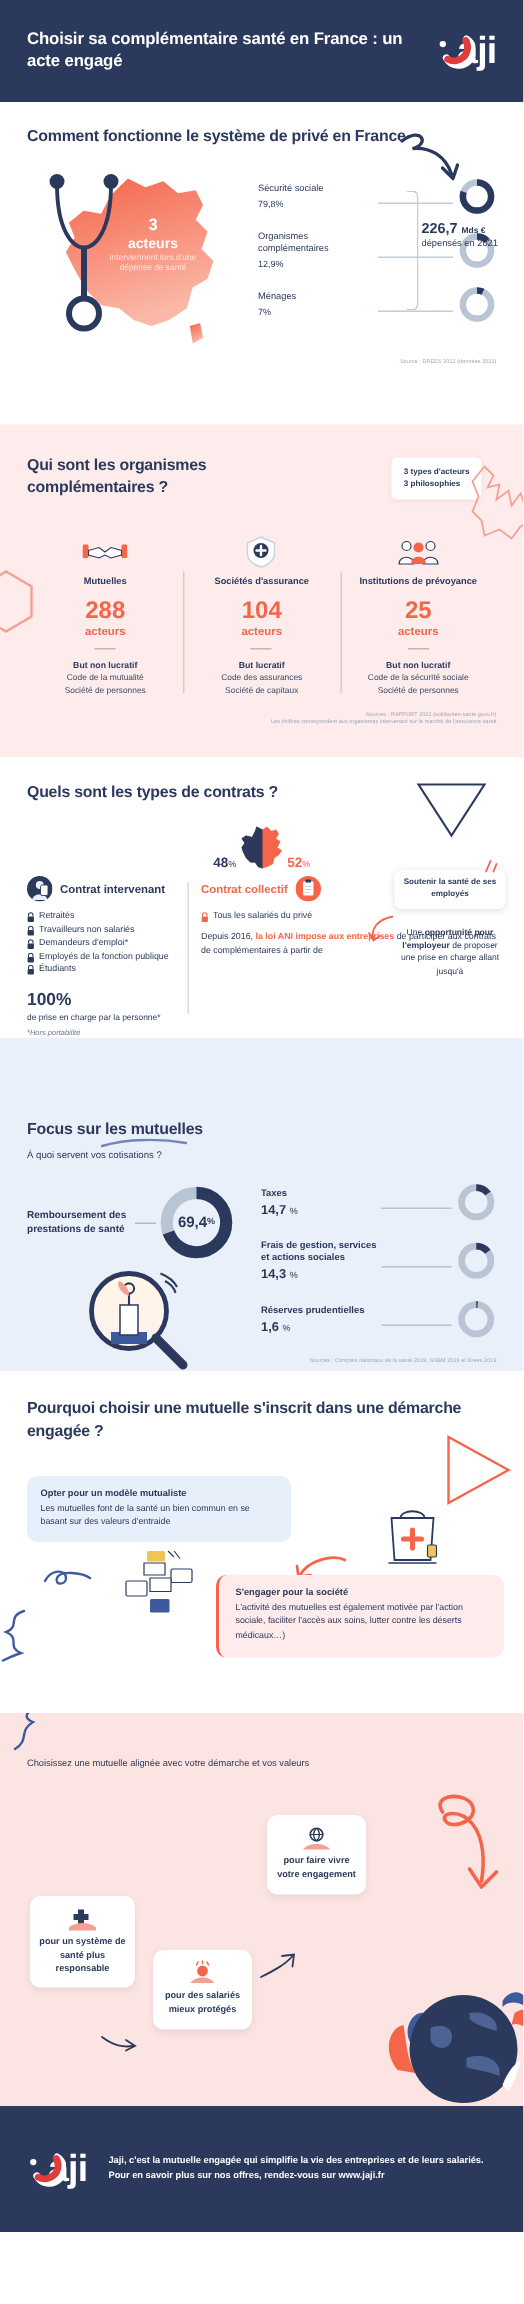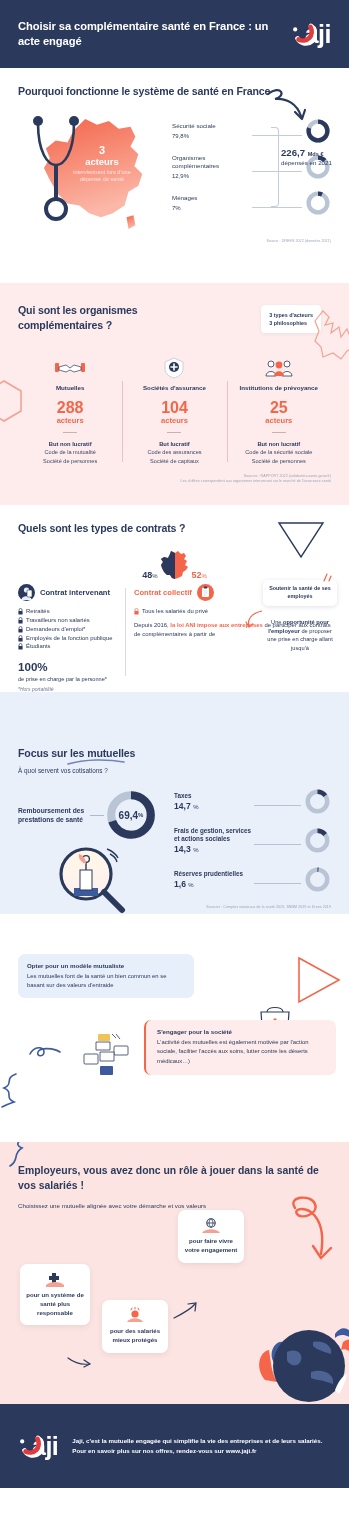--- a/index.html
+++ b/index.html
@@ -241,21 +241,21 @@
     <svg class="logo-j" viewBox="0 0 26 26">
       <path d="M20 5 A9.5 9.5 0 1 1 6.5 17.5" fill="none" stroke="#ffffff" stroke-width="4.6" stroke-linecap="round"></path>
       <path d="M19.5 6 A9 9 0 0 1 7.5 18.5" fill="none" stroke="#e23b3b" stroke-width="4.6" stroke-linecap="round"></path>
       <circle cx="4.2" cy="8.4" r="2.1" fill="#ffffff"></circle>
     </svg>
     <span class="logo-word">aji</span>
   </div>
 </div>
 
 <div class="sec" id="sec-system">
-  <div class="h2">Pourquoi fonctionne le système de santé en France</div>
+  <div class="h2">Comment fonctionne le système de privé en France</div>
 
   <svg style="position:absolute;right:34px;top:18px;width:50px;height:40px" viewBox="0 0 50 40">
     <path d="M3 8 C16 -2 22 10 10 13 C22 12 32 18 36 30" fill="none" stroke="#2b3a5c" stroke-width="2.2" stroke-linecap="round"></path>
     <path d="M30 26 L37 33 L40 24" fill="none" stroke="#2b3a5c" stroke-width="2.2" stroke-linecap="round" stroke-linejoin="round"></path>
   </svg>
 
   <div class="body">
     <div class="france-wrap">
       <svg class="map-france" viewBox="0 0 120 120">
         <defs>
@@ -588,20 +588,21 @@
           <circle cx="18" cy="18" r="13" fill="none" stroke="#b9c4d4" stroke-width="6"></circle>
           <circle cx="18" cy="18" r="13" fill="none" stroke="#2b3a5c" stroke-width="6" stroke-dasharray="1.3 81.7" transform="rotate(-90 18 18)"></circle>
         </svg>
       </div>
       <div class="src" style="margin-top:2px">Sources : Comptes nationaux de la santé 2019, SNBM 2019 et Drees 2019</div>
     </div>
   </div>
 </div>
 
 <div class="sec" id="sec-why">
+  <div class="h2">Pourquoi choisir une mutuelle s'inscrit dans une démarche engagée ?</div>
   <svg class="tri-coral" viewBox="0 0 48 52">
     <polygon points="4,4 44,26 4,48" fill="none" stroke="#f4654a" stroke-width="1.6"></polygon>
   </svg>
 
   <div class="card-blue">
     <div class="ct">Opter pour un modèle mutualiste</div>
     <div class="cb">Les mutuelles font de la santé un bien commun en se basant sur des valeurs d'entraide</div>
   </div>
 
   <svg class="hands" viewBox="0 0 48 46">
@@ -636,21 +637,20 @@
   <div class="card-pink">
     <div class="ct">S'engager pour la société</div>
     <div class="cb">L'activité des mutuelles est également motivée par l'action sociale, faciliter l'accès aux soins, lutter contre les déserts médicaux…)</div>
   </div>
 </div>
 
 <div class="sec" id="sec-emp">
   <svg class="blue-zig" viewBox="0 0 26 34">
     <path d="M2 32 C12 26 4 20 14 14 C4 10 14 4 22 2" fill="none" stroke="#3c5a9c" stroke-width="1.6" stroke-linecap="round"></path>
   </svg>
-  <div class="emp-h">Employeurs, vous avez donc un rôle à jouer dans la santé de vos salariés !</div>
   <div class="emp-s">Choisissez une mutuelle alignée avec votre démarche et vos valeurs</div>
 
   <svg class="coral-swirl" viewBox="0 0 52 70">
     <path d="M10 14 C2 2 26 0 30 10 C34 20 16 26 12 20 C8 14 22 12 30 22 C38 32 38 48 36 60" fill="none" stroke="#f4654a" stroke-width="2.4" stroke-linecap="round"></path>
     <path d="M28 52 L36 64 L46 54" fill="none" stroke="#f4654a" stroke-width="2.4" stroke-linecap="round" stroke-linejoin="round"></path>
   </svg>
 
   <div class="ecard" id="ec1">
     <div class="eic">
       <svg width="22" height="17" viewBox="0 0 22 17">

